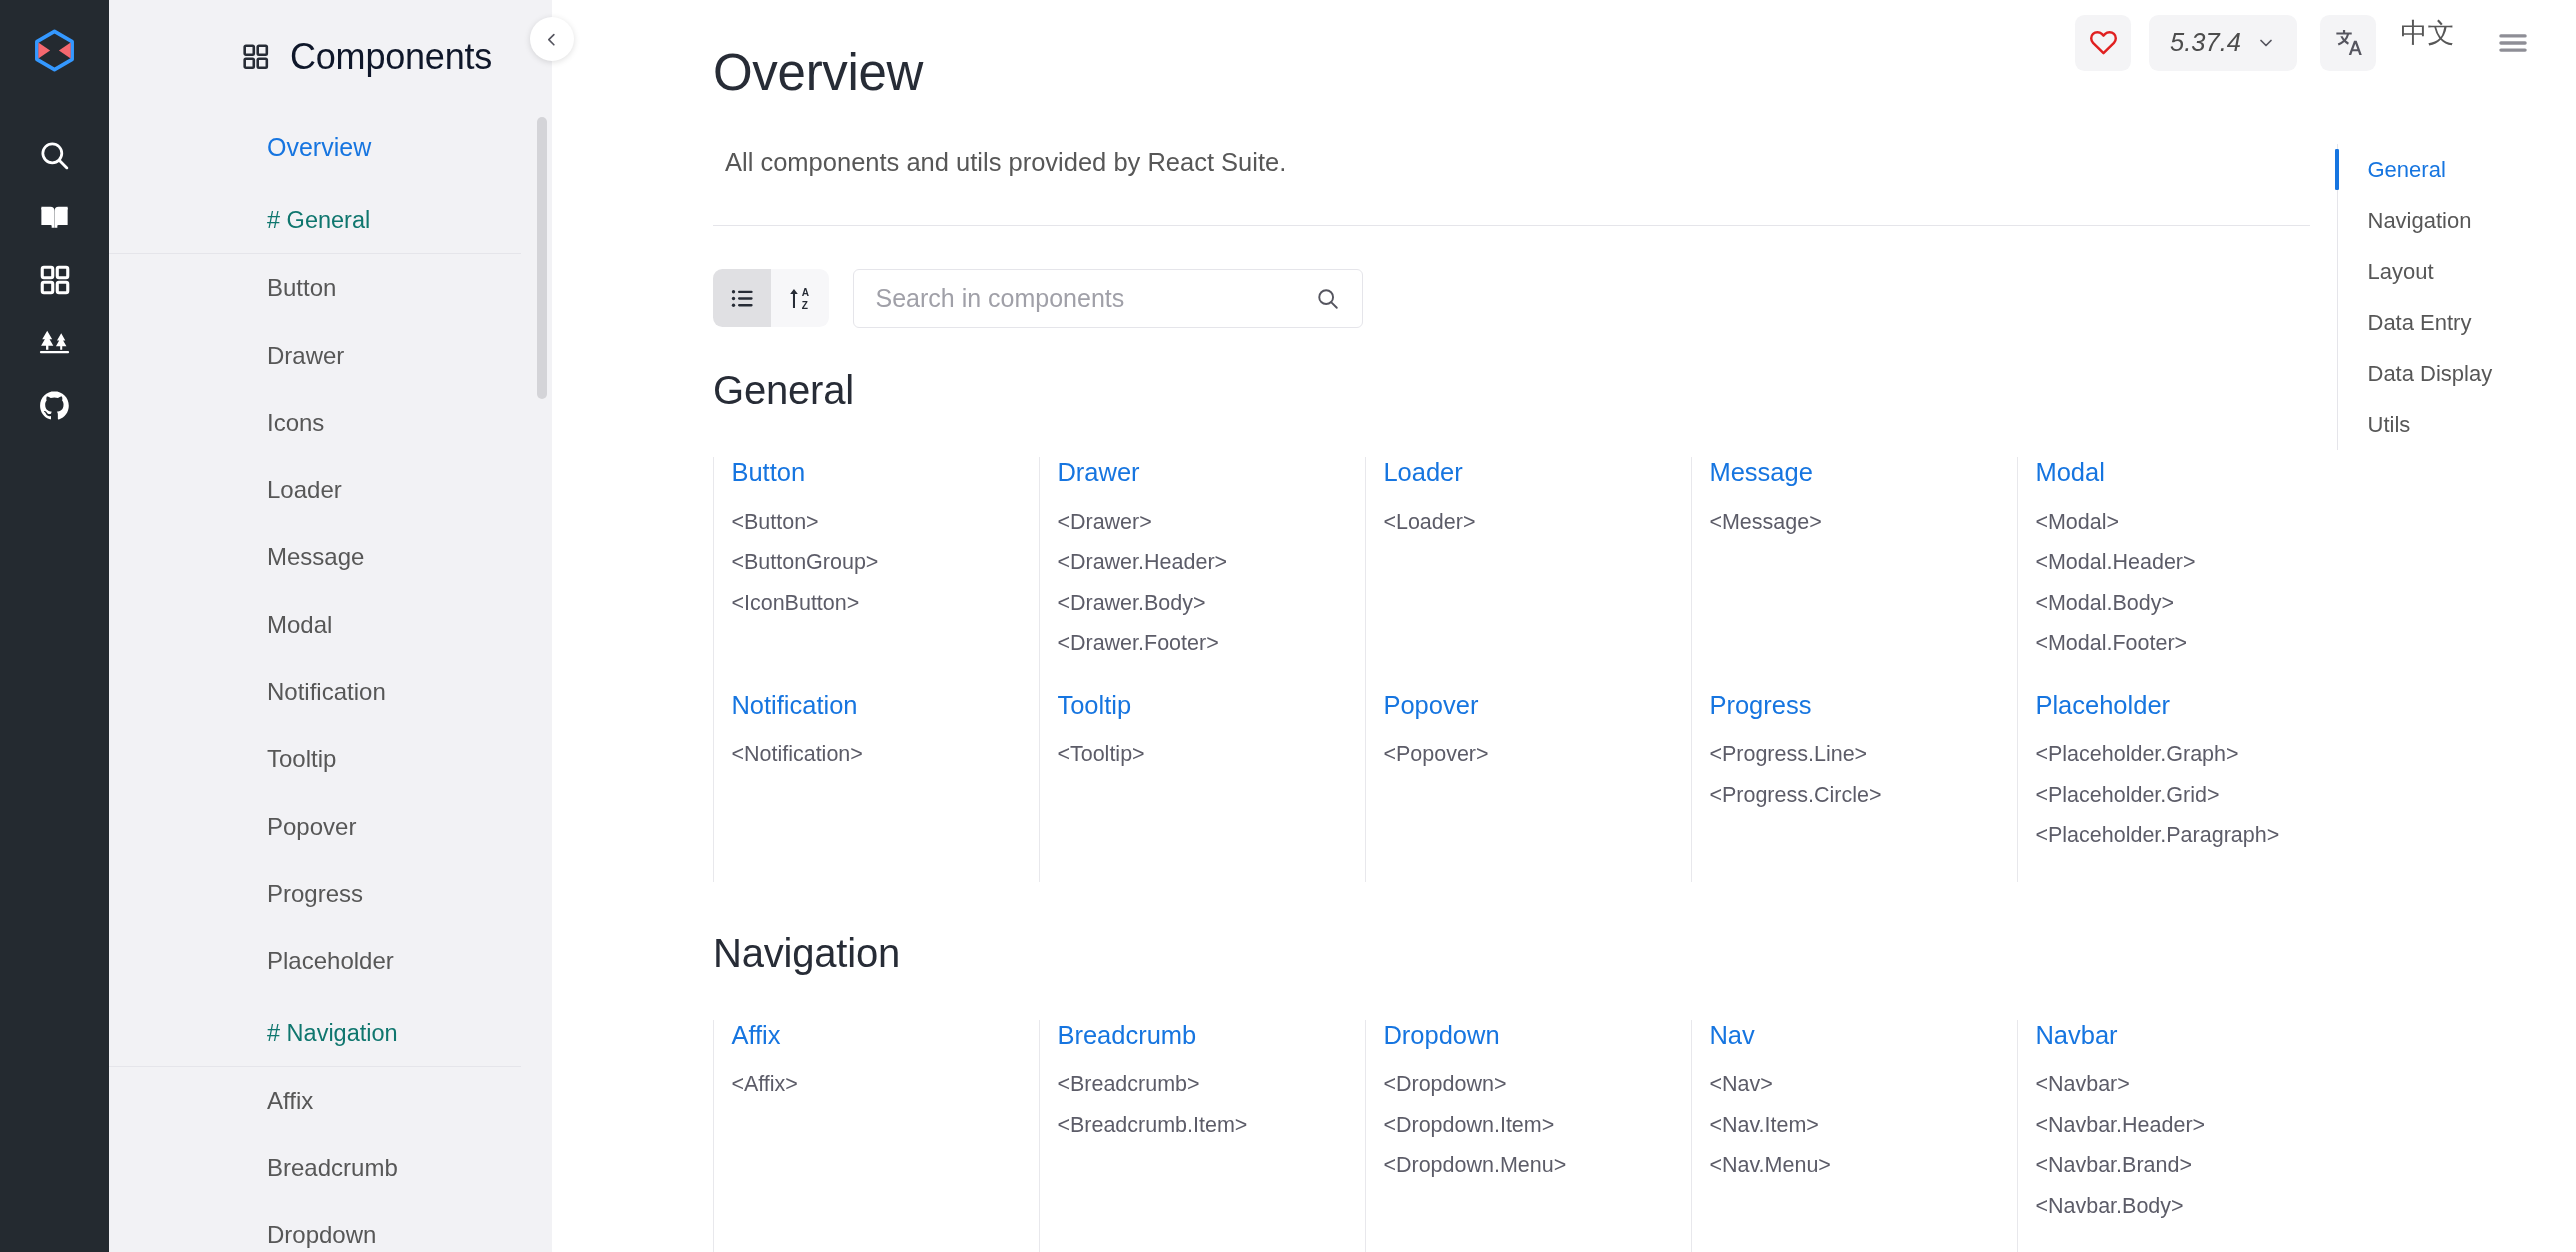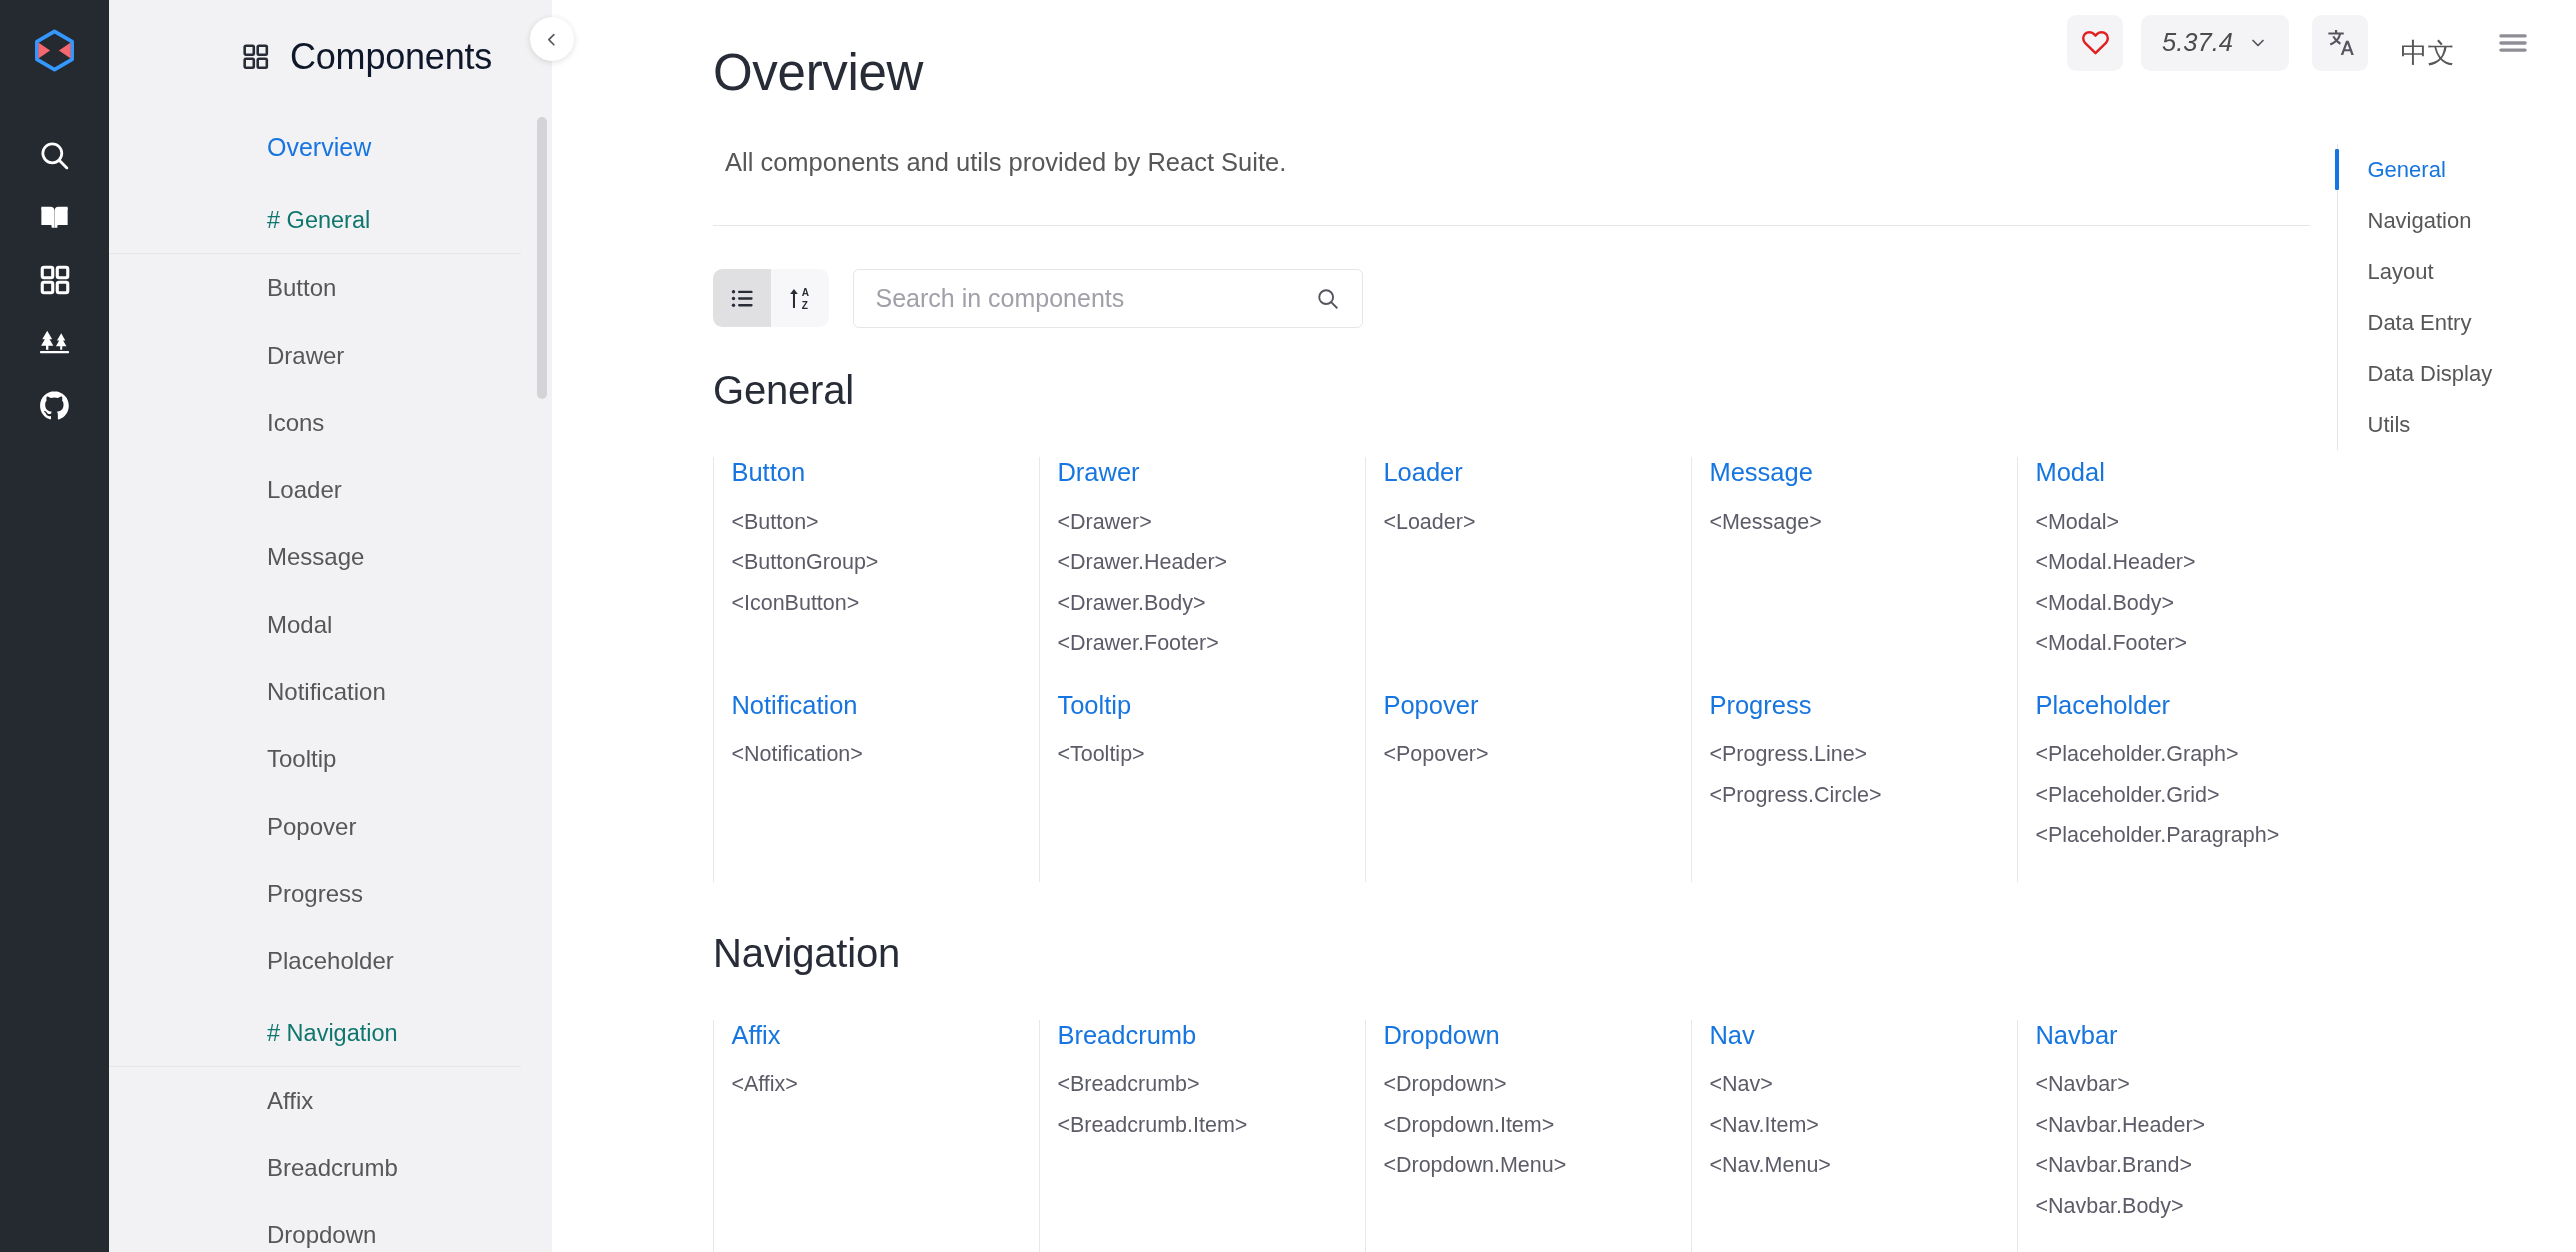--- a/index.html
+++ b/index.html
@@ -180,22 +180,22 @@
     margin-right: 23px;
     font-style: italic;
   }
   .version-label {
     font-size: 25.5px;
     color: #4c4c4c;
     font-weight: 400;
   }
   .lang-btn {
     display: flex;
-    align-items: flex-end;
-    gap: 23px;
+    align-items: flex-start;
+    gap: 15px;
     cursor: pointer;
     margin-right: 23px;
   }
   .lang-icon-box {
     width: 56px; height: 56px;
     border-radius: 9.4px;
     background: #f4f4f6;
     display:flex; align-items:center; justify-content:center;
   }
   .lang-text {

